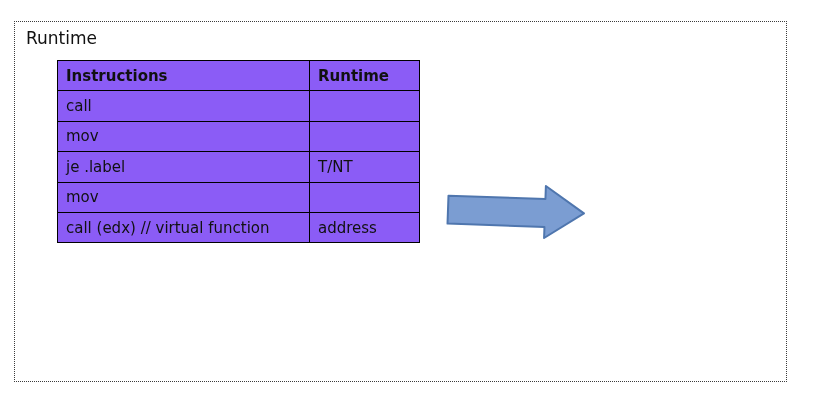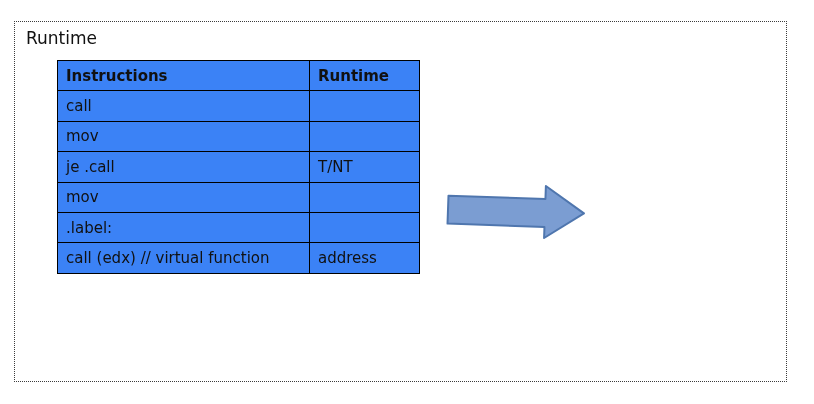--- a/index.html
+++ b/index.html
@@ -32,21 +32,21 @@
     top: 27px;
     font-size: 17px;
     line-height: 22px;
     color: #111111;
     white-space: nowrap;
   }
   table.tbl {
     position: absolute;
     border-collapse: collapse;
     table-layout: fixed;
-    background: #3b82f6;
+    background: #8b5cf6;
   }
   table.tbl th, table.tbl td {
     border: 1.5px solid #000000;
     font-size: 15px;
     line-height: 18px;
     padding: 0 4px 0 8px;
     height: 29.4px;
     vertical-align: middle;
     text-align: left;
     white-space: nowrap;
@@ -101,29 +101,25 @@
     </tr>
     <tr>
       <td>call</td>
       <td></td>
     </tr>
     <tr>
       <td>mov</td>
       <td></td>
     </tr>
     <tr>
-      <td>je .call</td>
+      <td>je .label</td>
       <td>T/NT</td>
     </tr>
     <tr>
       <td>mov</td>
-      <td></td>
-    </tr>
-    <tr>
-      <td>.label:</td>
       <td></td>
     </tr>
     <tr>
       <td>call (edx) // virtual function</td>
       <td>address</td>
     </tr>
   </tbody>
     </table>
 
   <div class="arrow-wrap">

